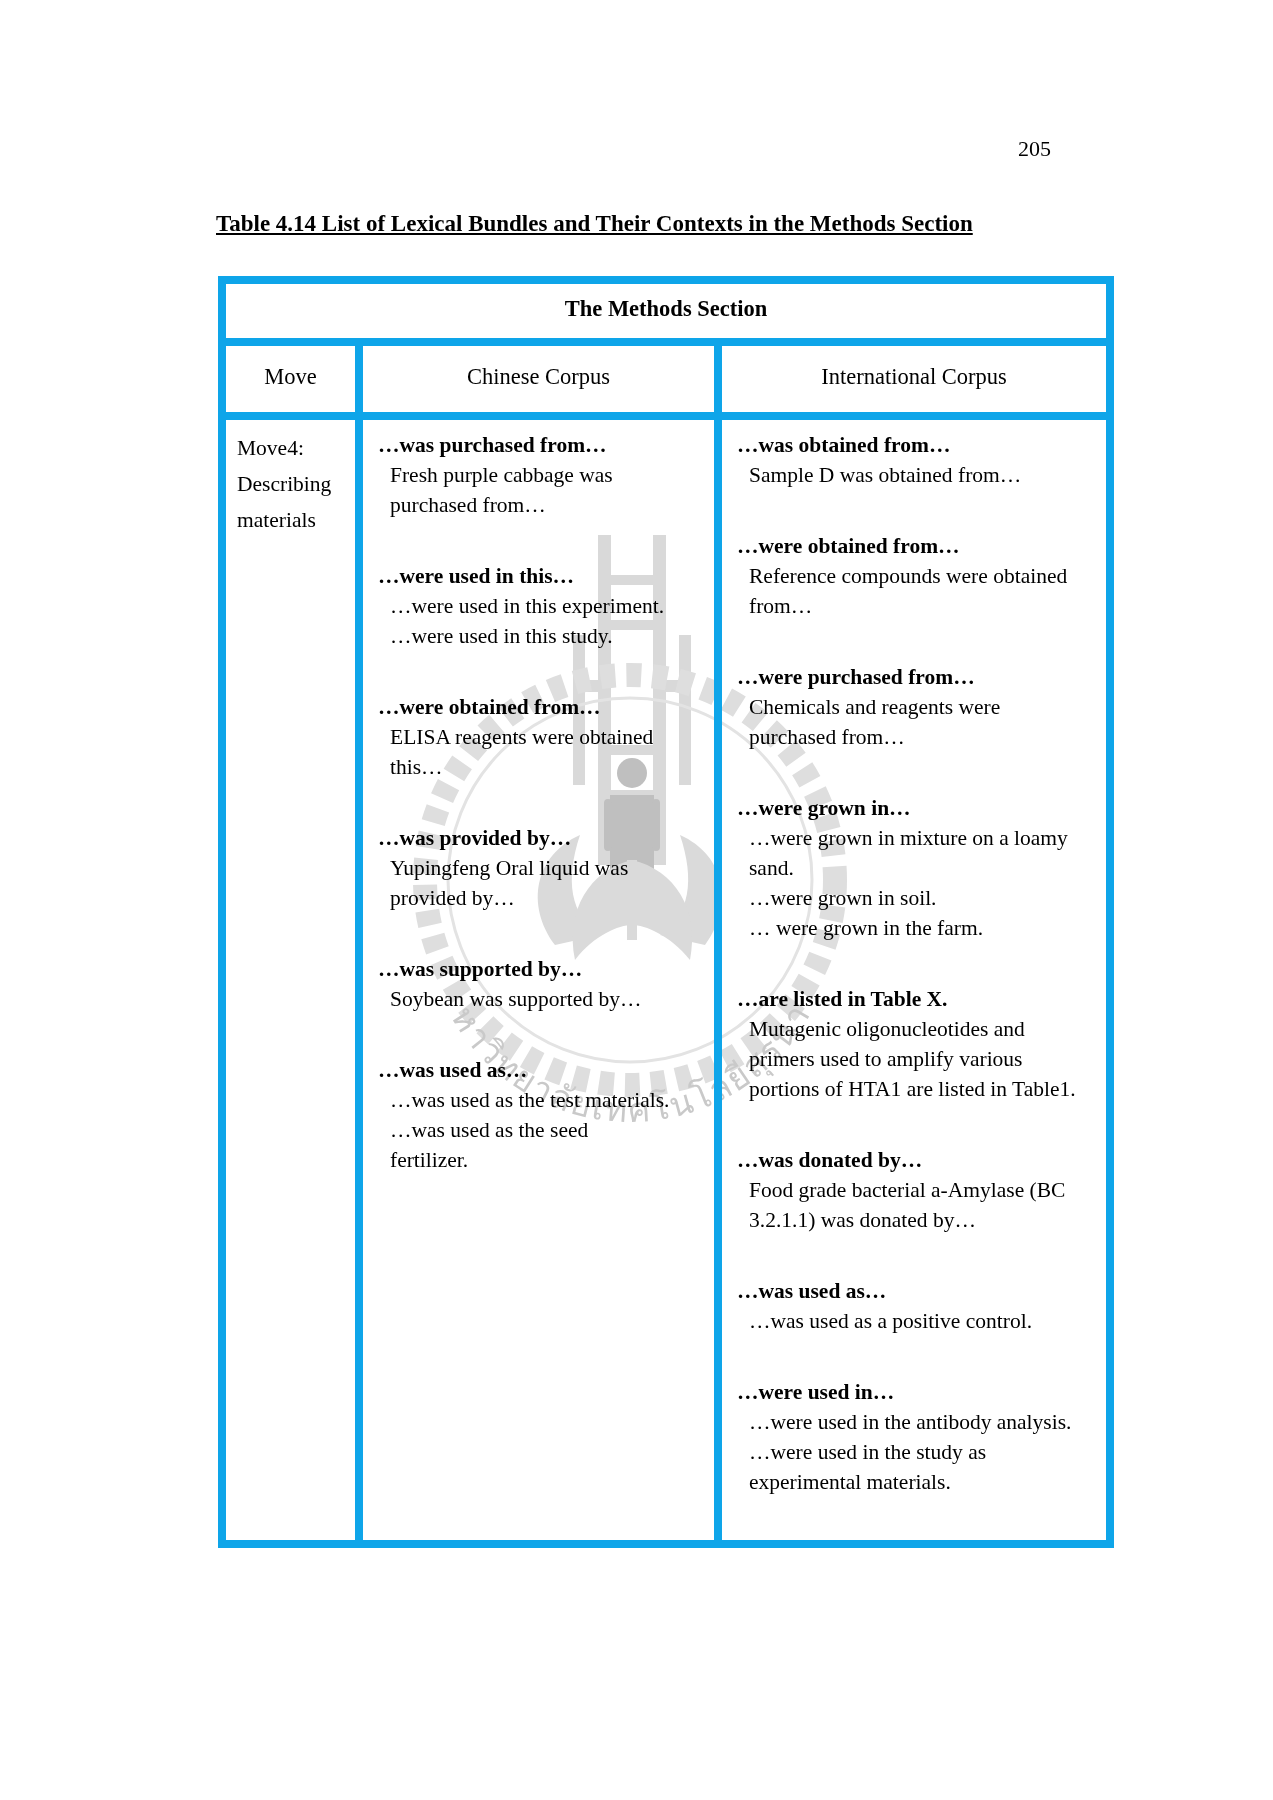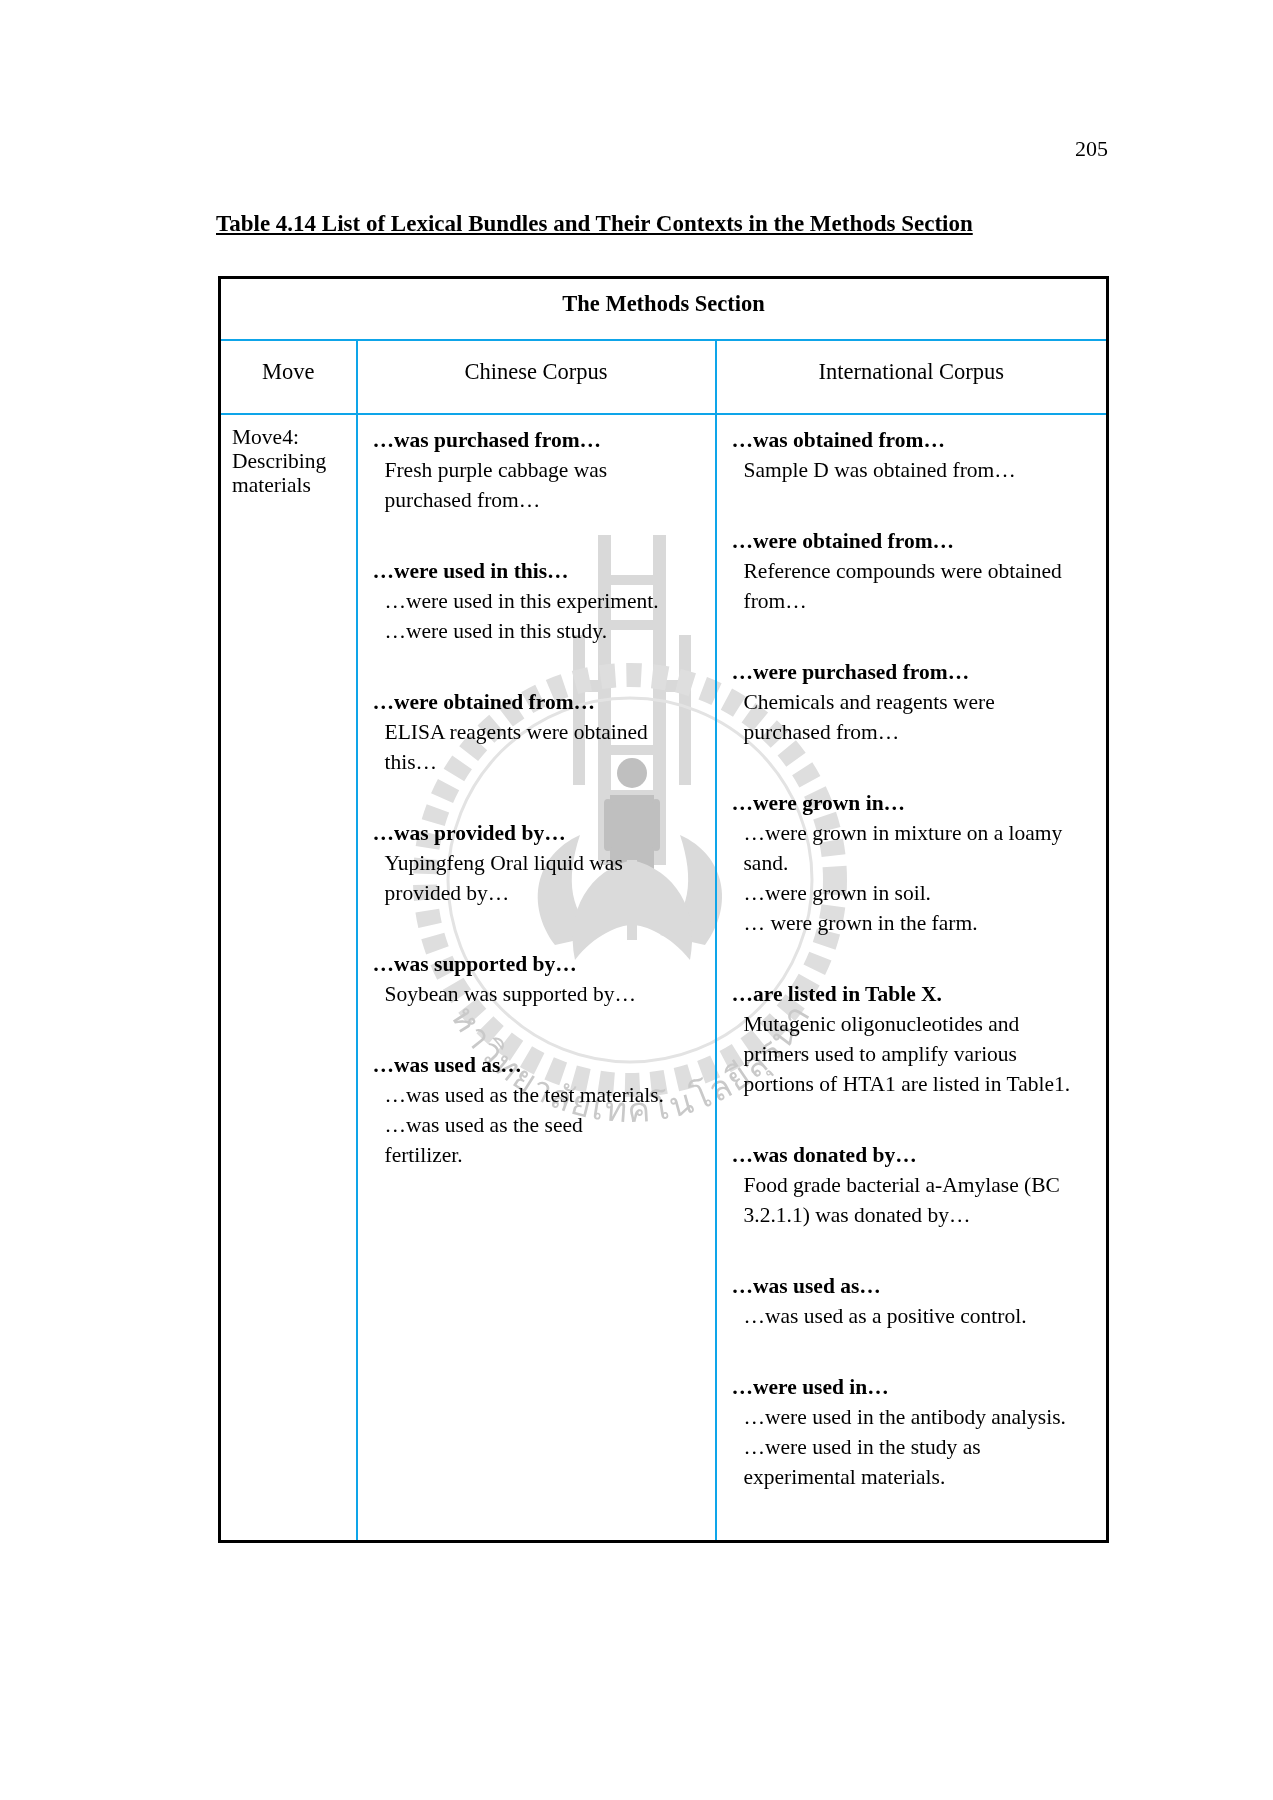--- a/index.html
+++ b/index.html
@@ -10,21 +10,21 @@
     background: #ffffff;
     overflow: hidden;
     font-family: "Liberation Serif", "DejaVu Serif", serif;
     color: #000000;
   }
   .page-number {
     position: absolute;
     top: 136px;
     left: 1018px;
     width: 90px;
-    text-align: right;
+    text-align: left;
     font-size: 22px;
     line-height: 26px;
   }
   .doc-title {
     position: absolute;
     top: 210px;
     left: 216px;
     width: 900px;
     font-size: 23px;
     font-weight: bold;
@@ -45,21 +45,21 @@
     position: absolute;
     left: 218px;
     top: 276px;
     width: 888px;
     border-collapse: collapse;
     table-layout: fixed;
     z-index: 1;
     background: transparent;
   }
   .bundles-table th, .bundles-table td {
-    border: 2px solid #0ea5e9;
+    border: 8px solid #0ea5e9;
     vertical-align: top;
     background: transparent;
   }
   .bundles-table { border: 3px solid #000000; }
   .caption-cell {
     height: 62px;
     text-align: center;
     font-size: 22.5px;
     font-weight: bold;
     padding-top: 12px;
@@ -69,21 +69,21 @@
     height: 74px;
     text-align: center;
     font-size: 22.5px;
     font-weight: normal;
     padding-top: 18px;
     box-sizing: border-box;
   }
   .data-row { height: 1128px; }
   .move-cell {
     font-size: 21.5px;
-    line-height: 24px;
+    line-height: 36px;
     padding: 10px 4px 12px 11px;
   }
   .corpus-cell {
     font-size: 21.5px;
     line-height: 30px;
     padding: 10px 6px 12px 15px;
   }
   .bundle-block { margin-bottom: 41px; }
   .bundle-block:last-child { margin-bottom: 0; }
   .bundle-heading { font-weight: bold; }

